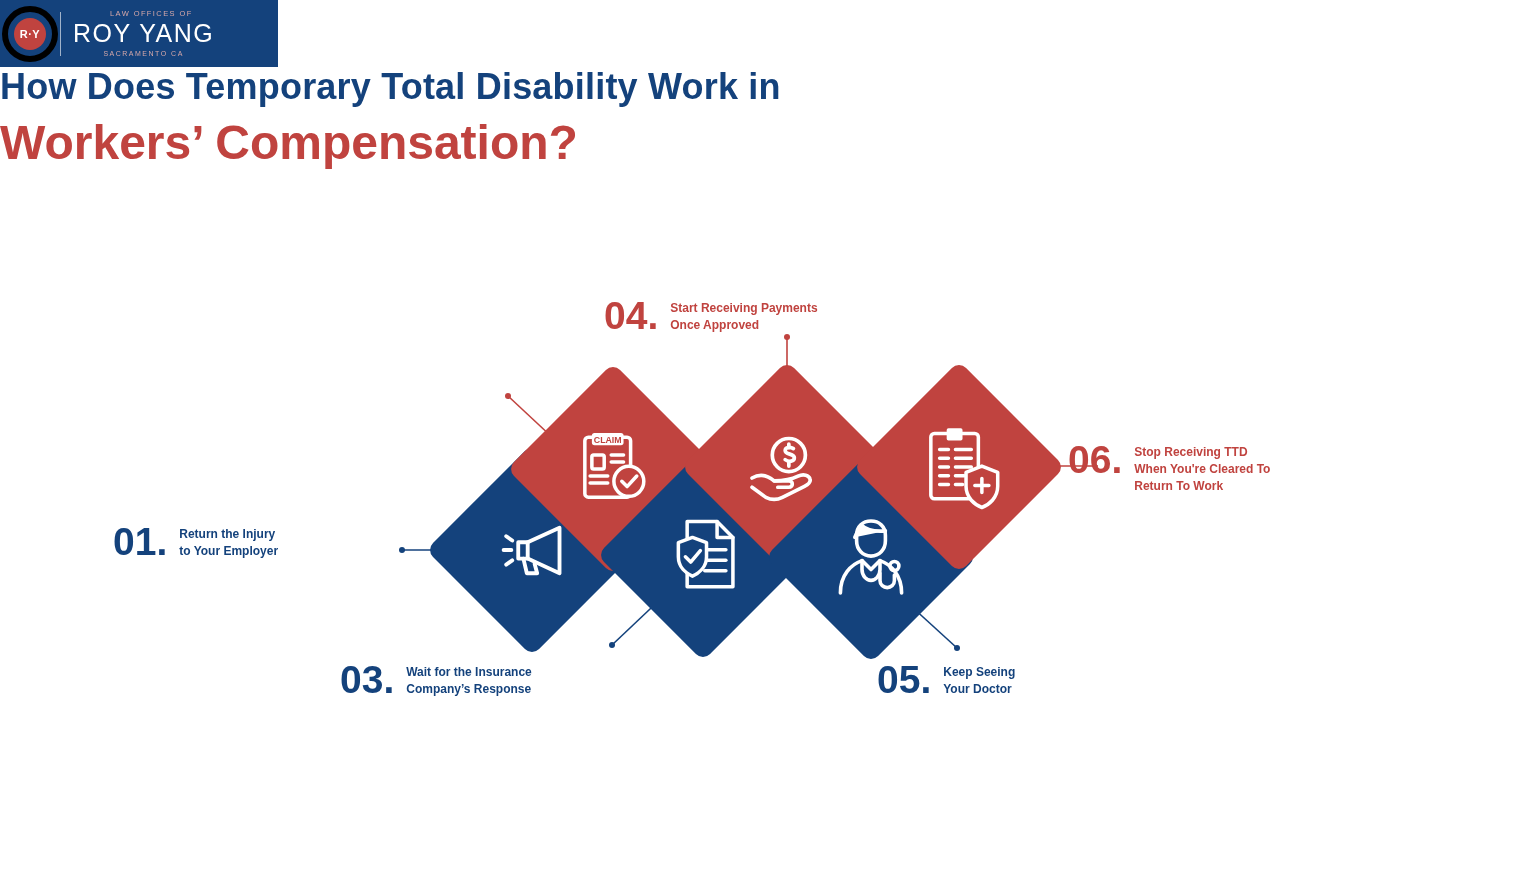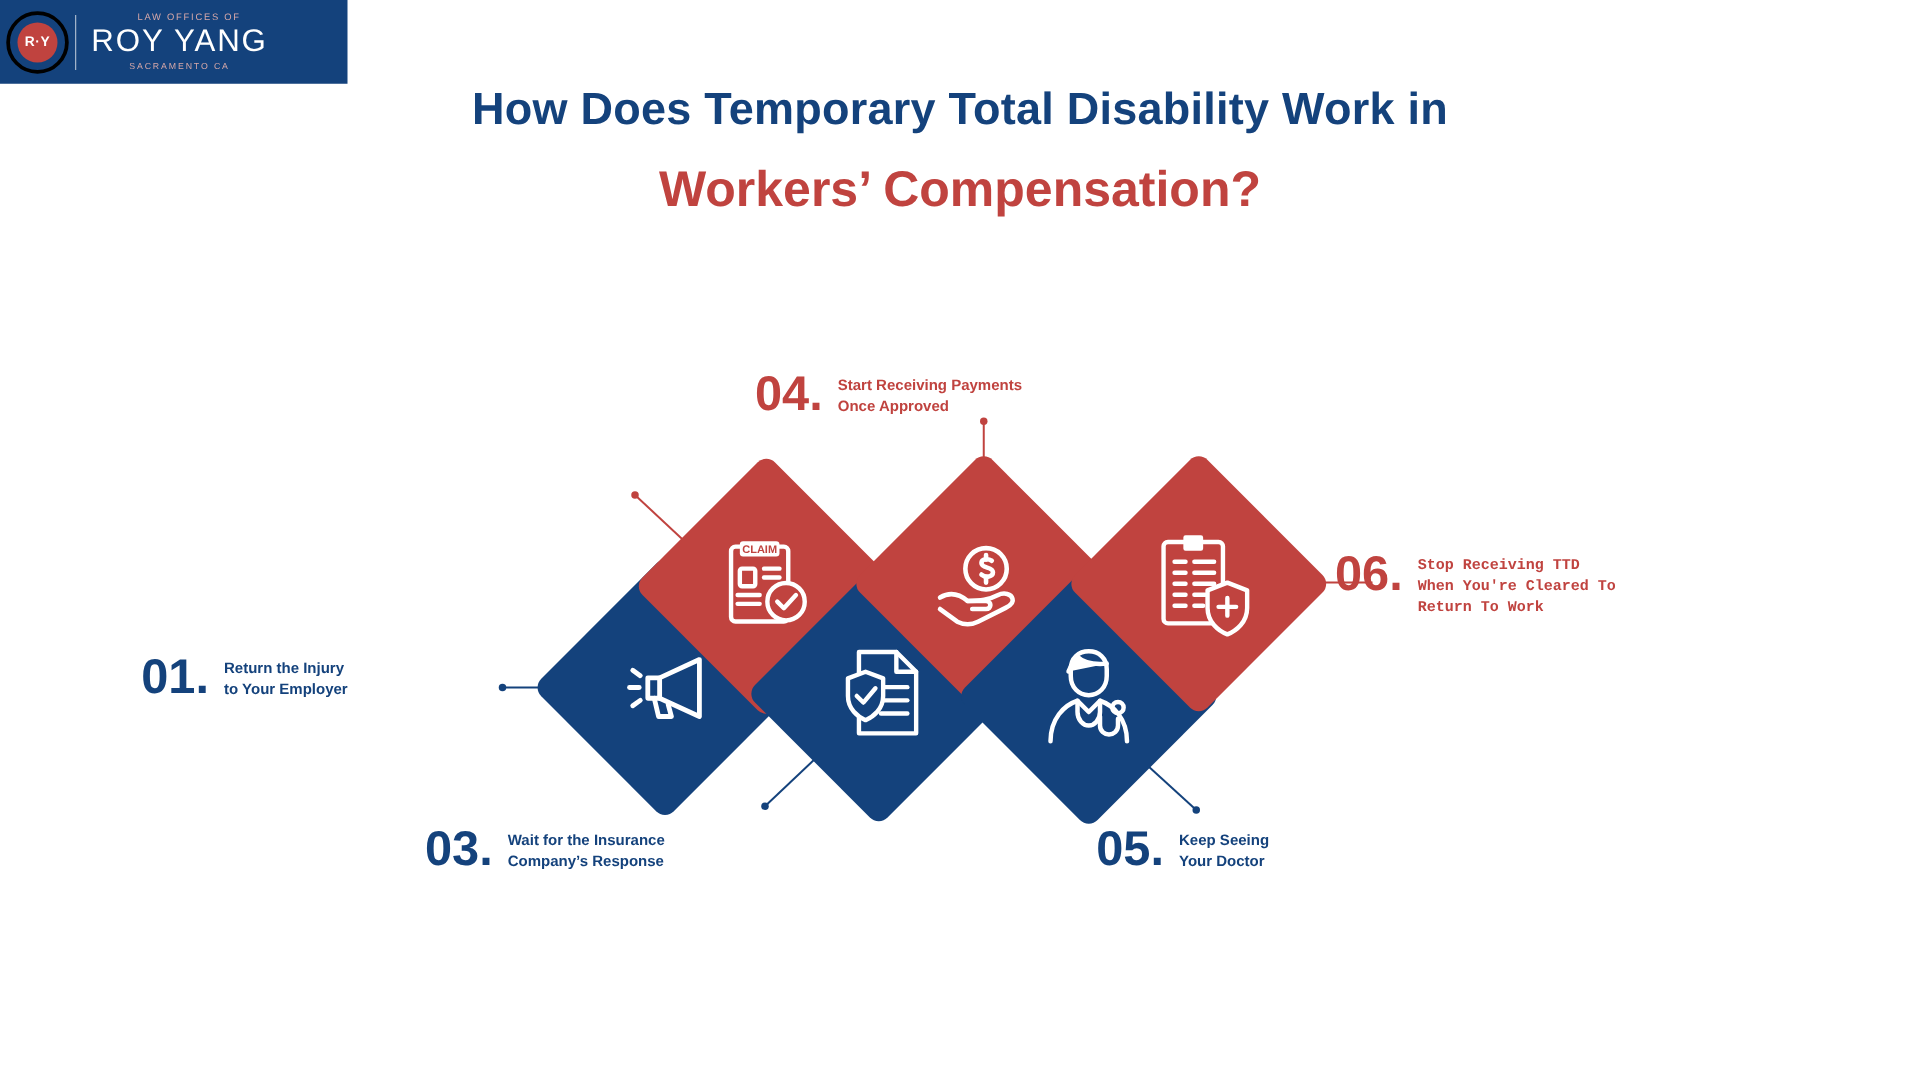--- a/index.html
+++ b/index.html
@@ -31,21 +31,21 @@
     height: 67px;
     display: flex;
     align-items: center;
     justify-content: center;
     flex: 0 0 auto;
   }
   #logo-mark .ring {
     width: 44px;
     height: 44px;
     border-radius: 50%;
-    border: 3px solid #000000;
+    border: 6px solid #000000;
     position: relative;
     display: flex;
     align-items: center;
     justify-content: center;
   }
   #logo-mark .inner {
     width: 32px;
     height: 32px;
     border-radius: 50%;
     background: #c0433f;
@@ -87,35 +87,35 @@
     text-align: center;
     margin-top: 4px;
   }
 
   
   #title-block {
     position: absolute;
     top: 64px;
     left: 0;
     width: 1536px;
-    text-align: center;
+    text-align: left;
   }
   #title-line1 {
     color: #14427c;
     font-size: 36px;
     font-weight: bold;
     letter-spacing: 0.2px;
     line-height: 1.25;
   }
   #title-line2 {
     color: #c0433f;
-    font-size: 40px;
+    font-size: 48px;
     font-weight: bold;
     line-height: 1.25;
-    margin-top: 18px;
+    margin-top: 4px;
   }
 
   
   #diagram {
     position: absolute;
     left: 0;
     top: 0;
     width: 1536px;
     height: 870px;
   }
@@ -316,18 +316,18 @@
   <div class="step-label lbl-blue" style="left:877px; top:660px;">
     <div class="step-num">05.</div>
     <div class="num-gap"></div>
     <div class="step-text" style="white-space:pre-line;">Keep Seeing
 Your Doctor</div>
   </div>
 
   <div class="step-label lbl-red" style="left:1068px; top:440px;">
     <div class="step-num">06.</div>
     <div class="num-gap"></div>
-    <div class="step-text" style="white-space:pre-line;font-family:Liberation Mono, monospace;">Stop Receiving TTD
+    <div class="step-text" style="white-space:pre-line;">Stop Receiving TTD
 When You're Cleared To
 Return To Work</div>
   </div>
 
 </div>
 
 </body></html>

